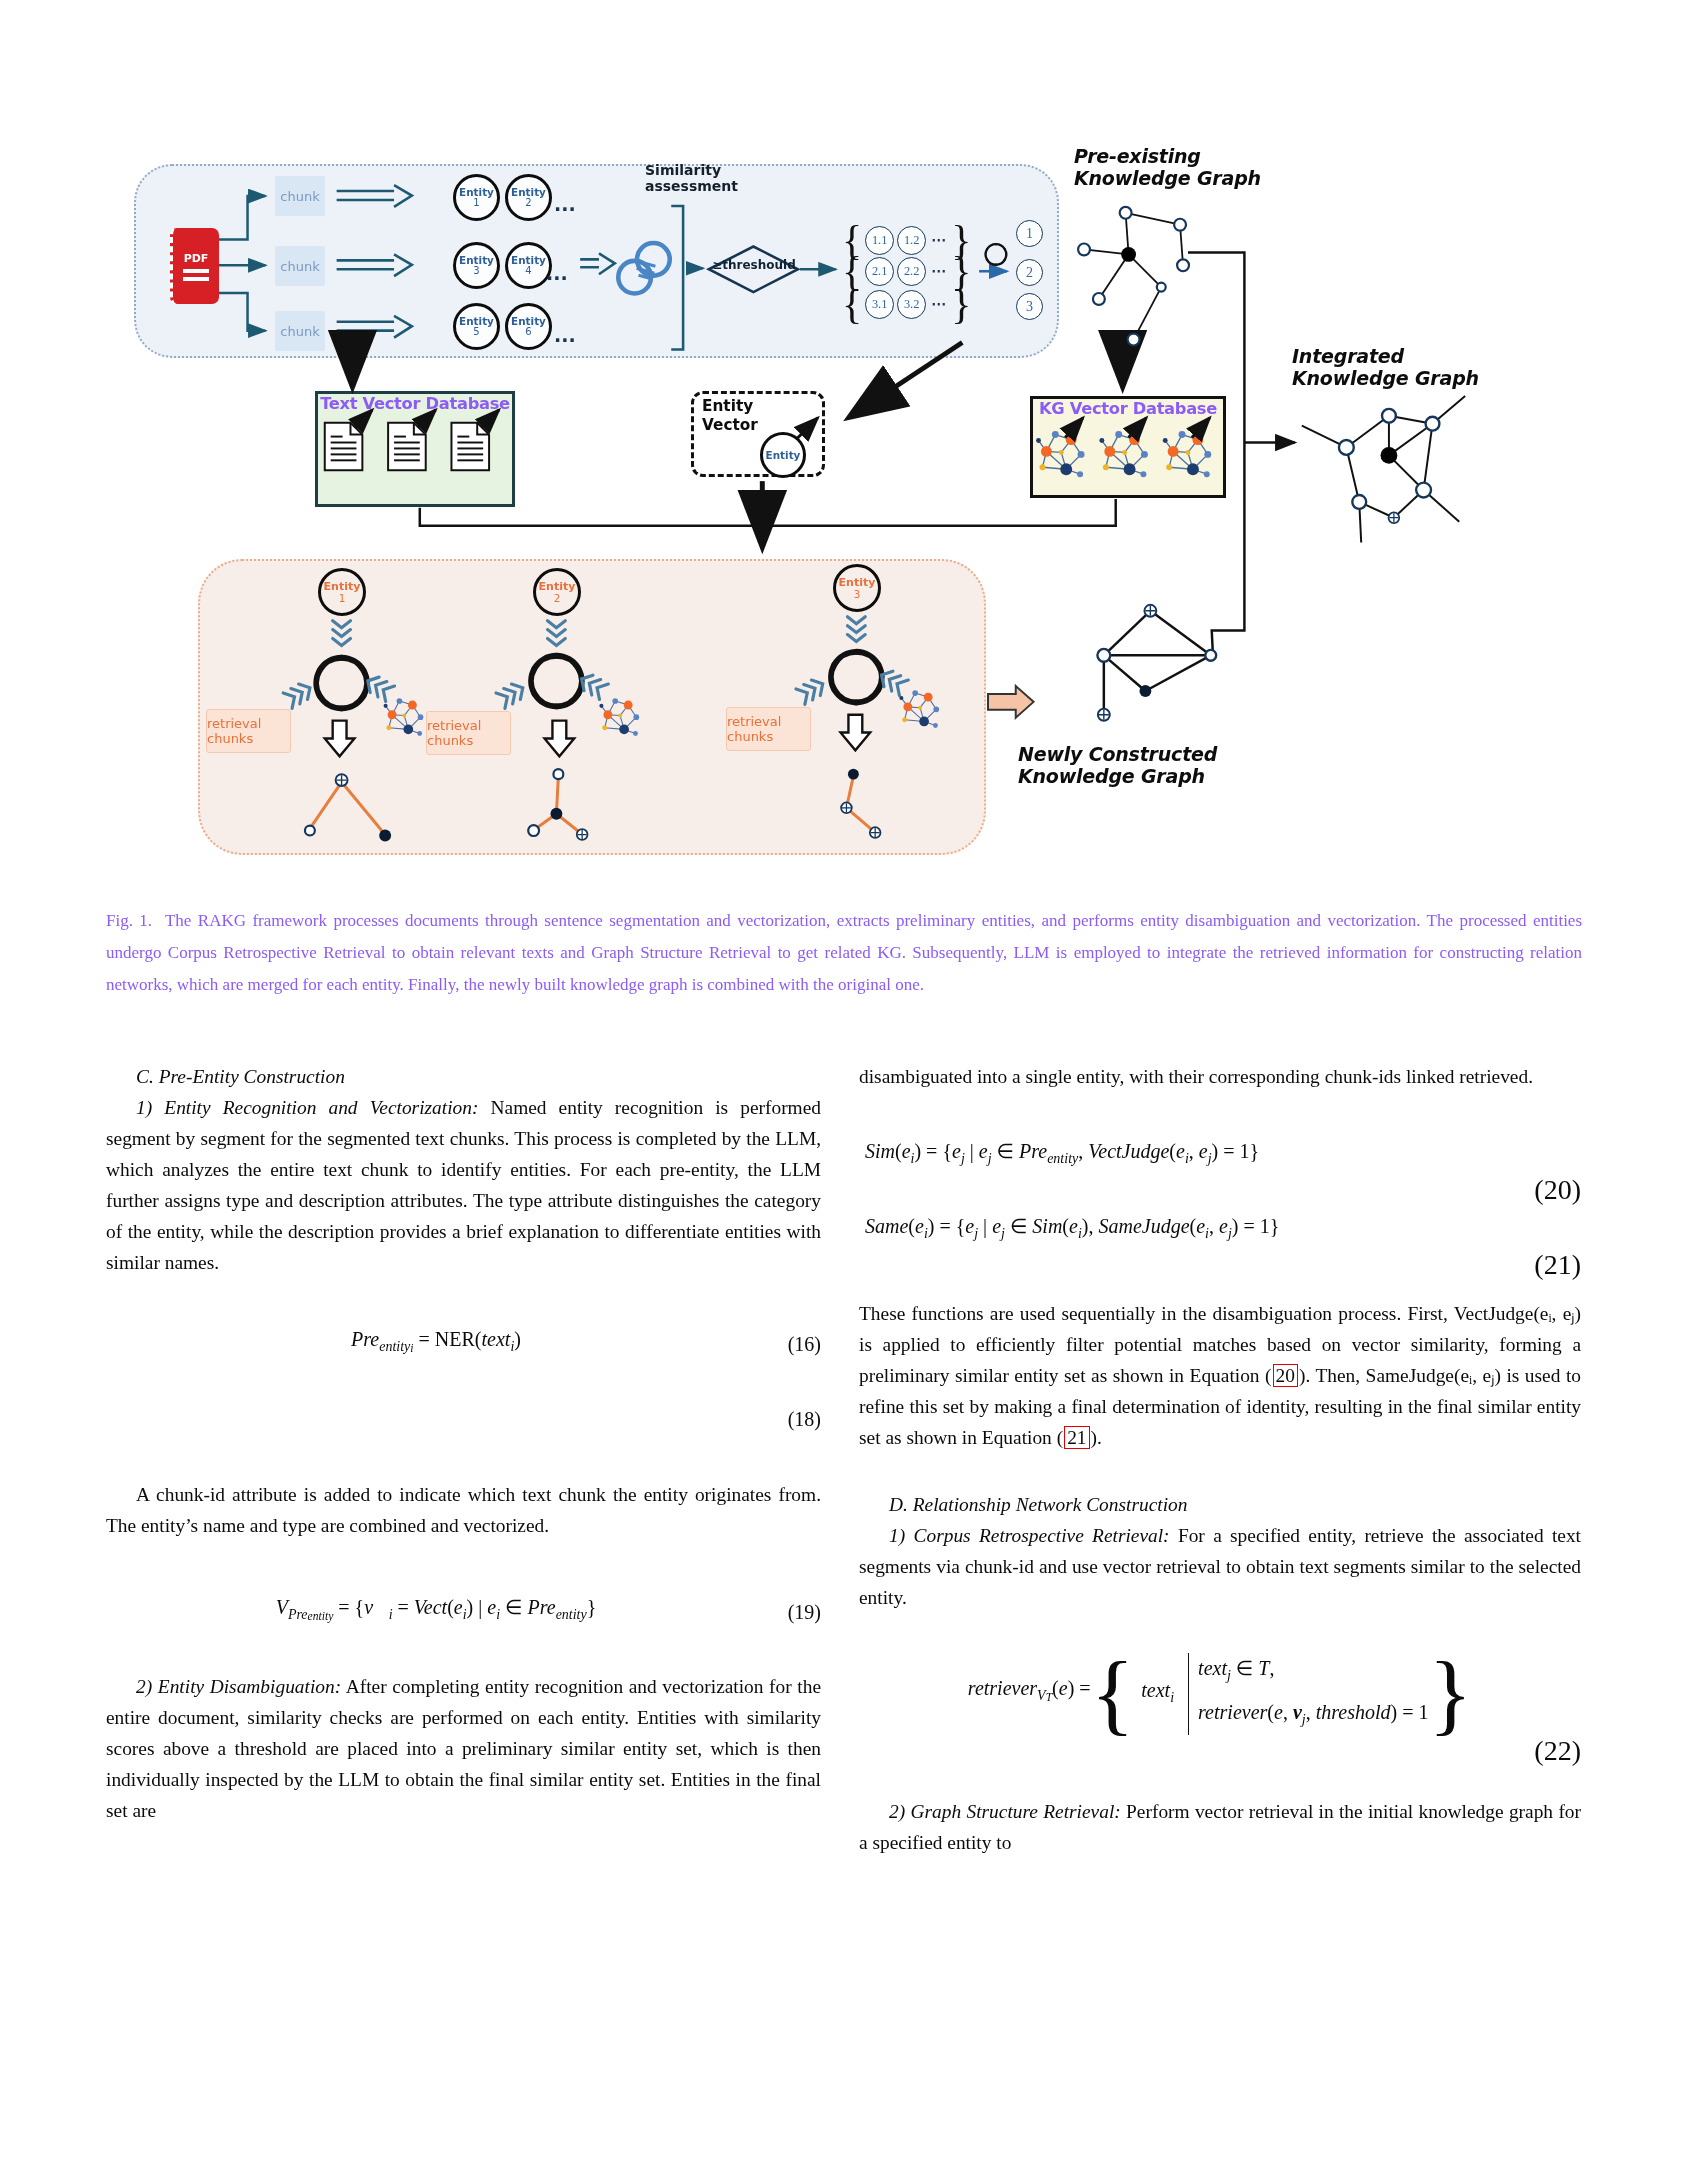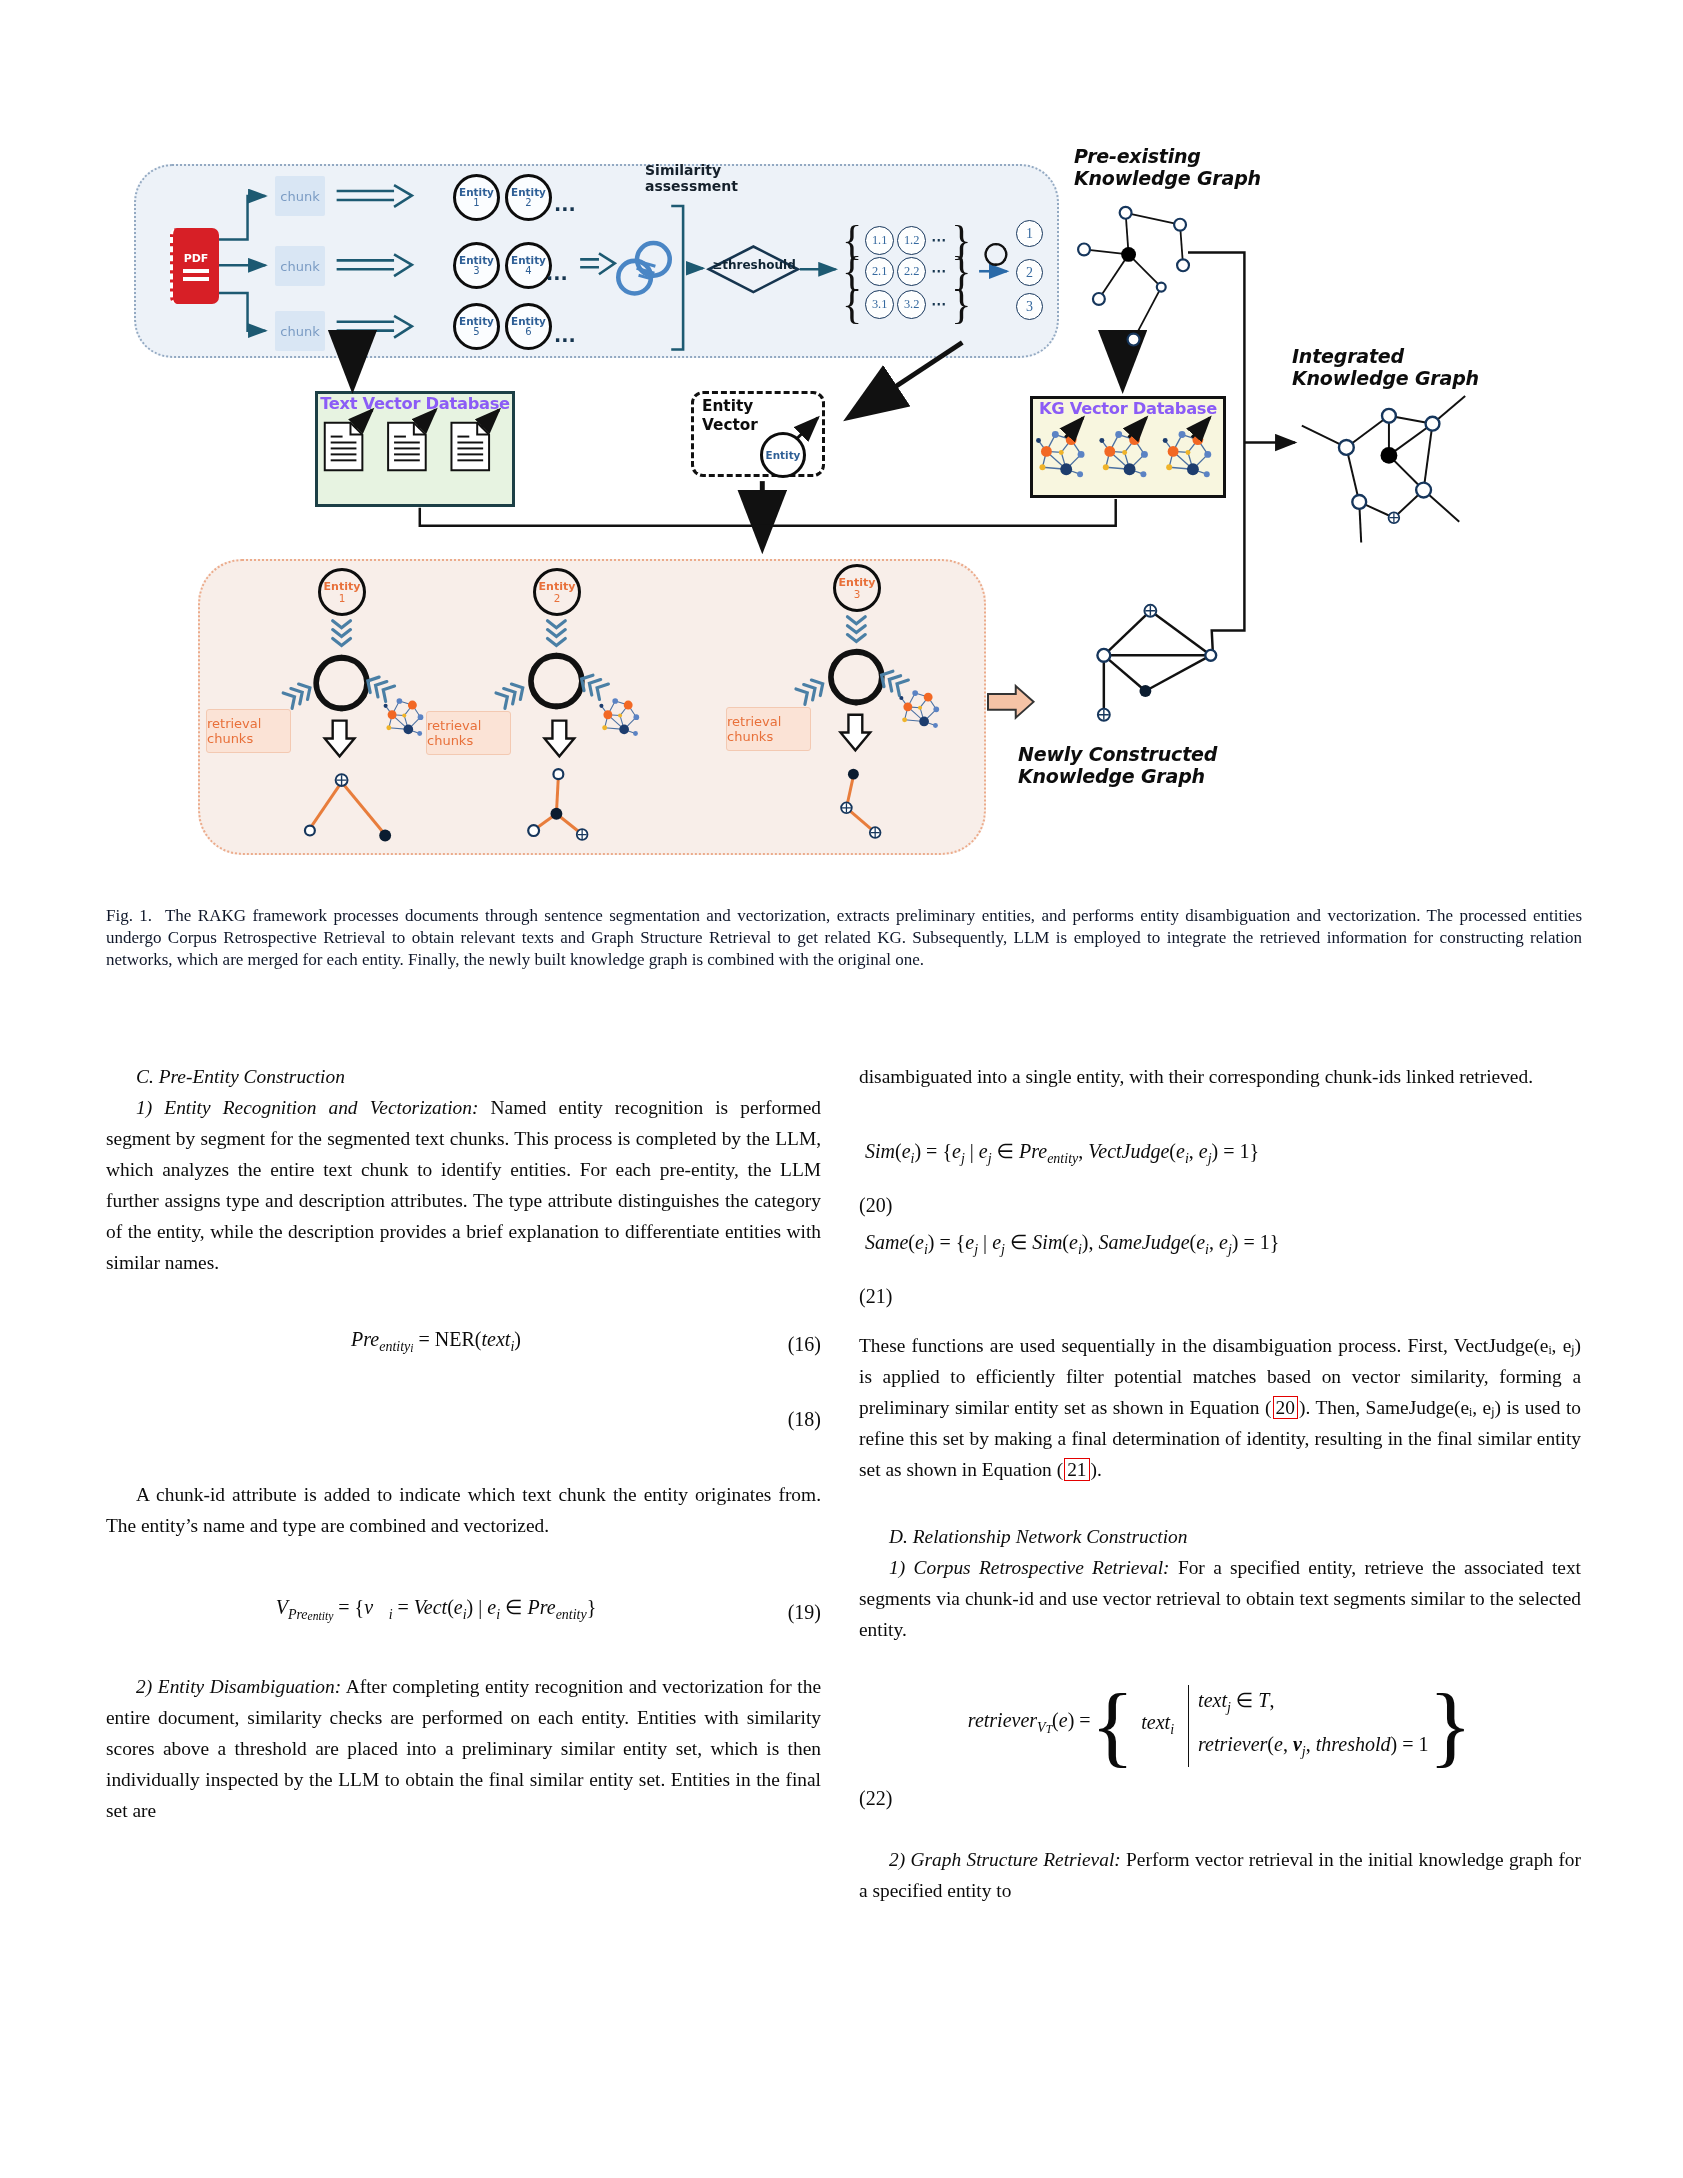--- a/index.html
+++ b/index.html
@@ -54,36 +54,36 @@
     font-family:"DejaVu Sans",sans-serif;font-weight:bold;font-size:10.4px;color:#2e5f96;}
   .pcirc{position:absolute;width:48px;height:48px;border:3px solid #0d0d0d;border-radius:50%;box-sizing:border-box;
     display:flex;flex-direction:column;align-items:center;justify-content:center;
     font-family:"DejaVu Sans",sans-serif;color:#e8703a;line-height:1;}
   .pcirc .l{font-weight:bold;font-size:11px;}
   .pcirc .n{font-size:10.4px;margin-top:1px;}
   .retr{position:absolute;width:83px;height:42px;background:#fbe3d6;border:1px solid #f3c9b2;border-radius:3px;
     display:flex;flex-direction:column;align-items:flex-start;justify-content:center;
     font-family:"DejaVu Sans",sans-serif;font-size:13px;line-height:15px;color:#e8703a;}
   
-  #caption{position:absolute;left:106px;top:888px;width:1476px;font-size:17px;line-height:22px;
-    text-align:justify;color:#0f172a;}
+  #caption{position:absolute;left:106px;top:888px;width:1476px;font-size:17px;line-height:32px;
+    text-align:justify;color:#8b5cf6;}
   .col{position:absolute;top:1061px;font-size:19.4px;line-height:31px;text-align:justify;}
   #col-left{left:106px;width:715px;}
   #col-right{left:859px;width:722px;}
   .col p{margin:0;text-indent:1.55em;}
   .col p.noind{text-indent:0;}
   .lead{font-style:italic;}
   .shead{font-style:italic;font-size:19.4px;margin:0 0 27px 0;text-indent:0;}
   .refbox{border:1.7px solid #e30000;padding:0 2px;margin:0 1px;}
   
   .eqrow{display:flex;align-items:center;font-size:20px;}
   .eqbody{flex:1;text-align:center;}
   .eqn{width:55px;text-align:right;font-style:normal;}
   .eqwide{font-size:20px;text-align:left;margin-left:6px;}
-  .eqnumline{display:block;text-align:left;font-size:20px;margin-top:16px;}
+  .eqnumline{display:block;text-align:right;font-size:28px;margin-top:0;}
   .tk-r{font-style:normal;}
   .tk-v{font-style:italic;}
   .tk-bv{font-style:italic;font-weight:bold;}
   .tk-s{font-style:italic;font-size:70%;vertical-align:-0.35em;}
   .tk-ss{font-style:italic;font-size:58%;vertical-align:-0.55em;}
   .tk-U{display:inline-flex;flex-direction:column;align-items:center;vertical-align:middle;margin:0 3px;}
   .tk-Usym{font-size:34px;line-height:30px;}
   .tk-Usub{font-size:13px;font-style:italic;line-height:12px;}
   .eq22wrap{margin-top:40px;}
   .eq22{display:flex;align-items:center;justify-content:center;font-size:20px;}

